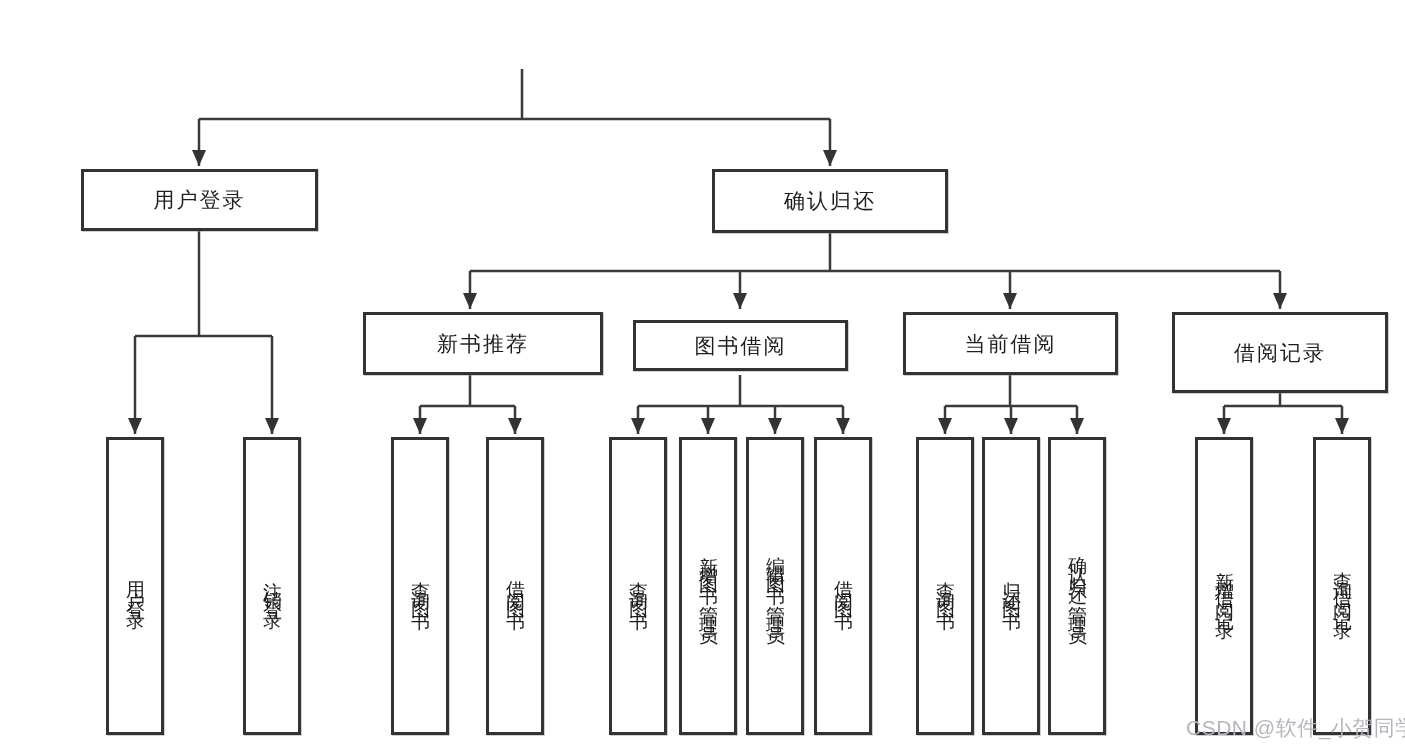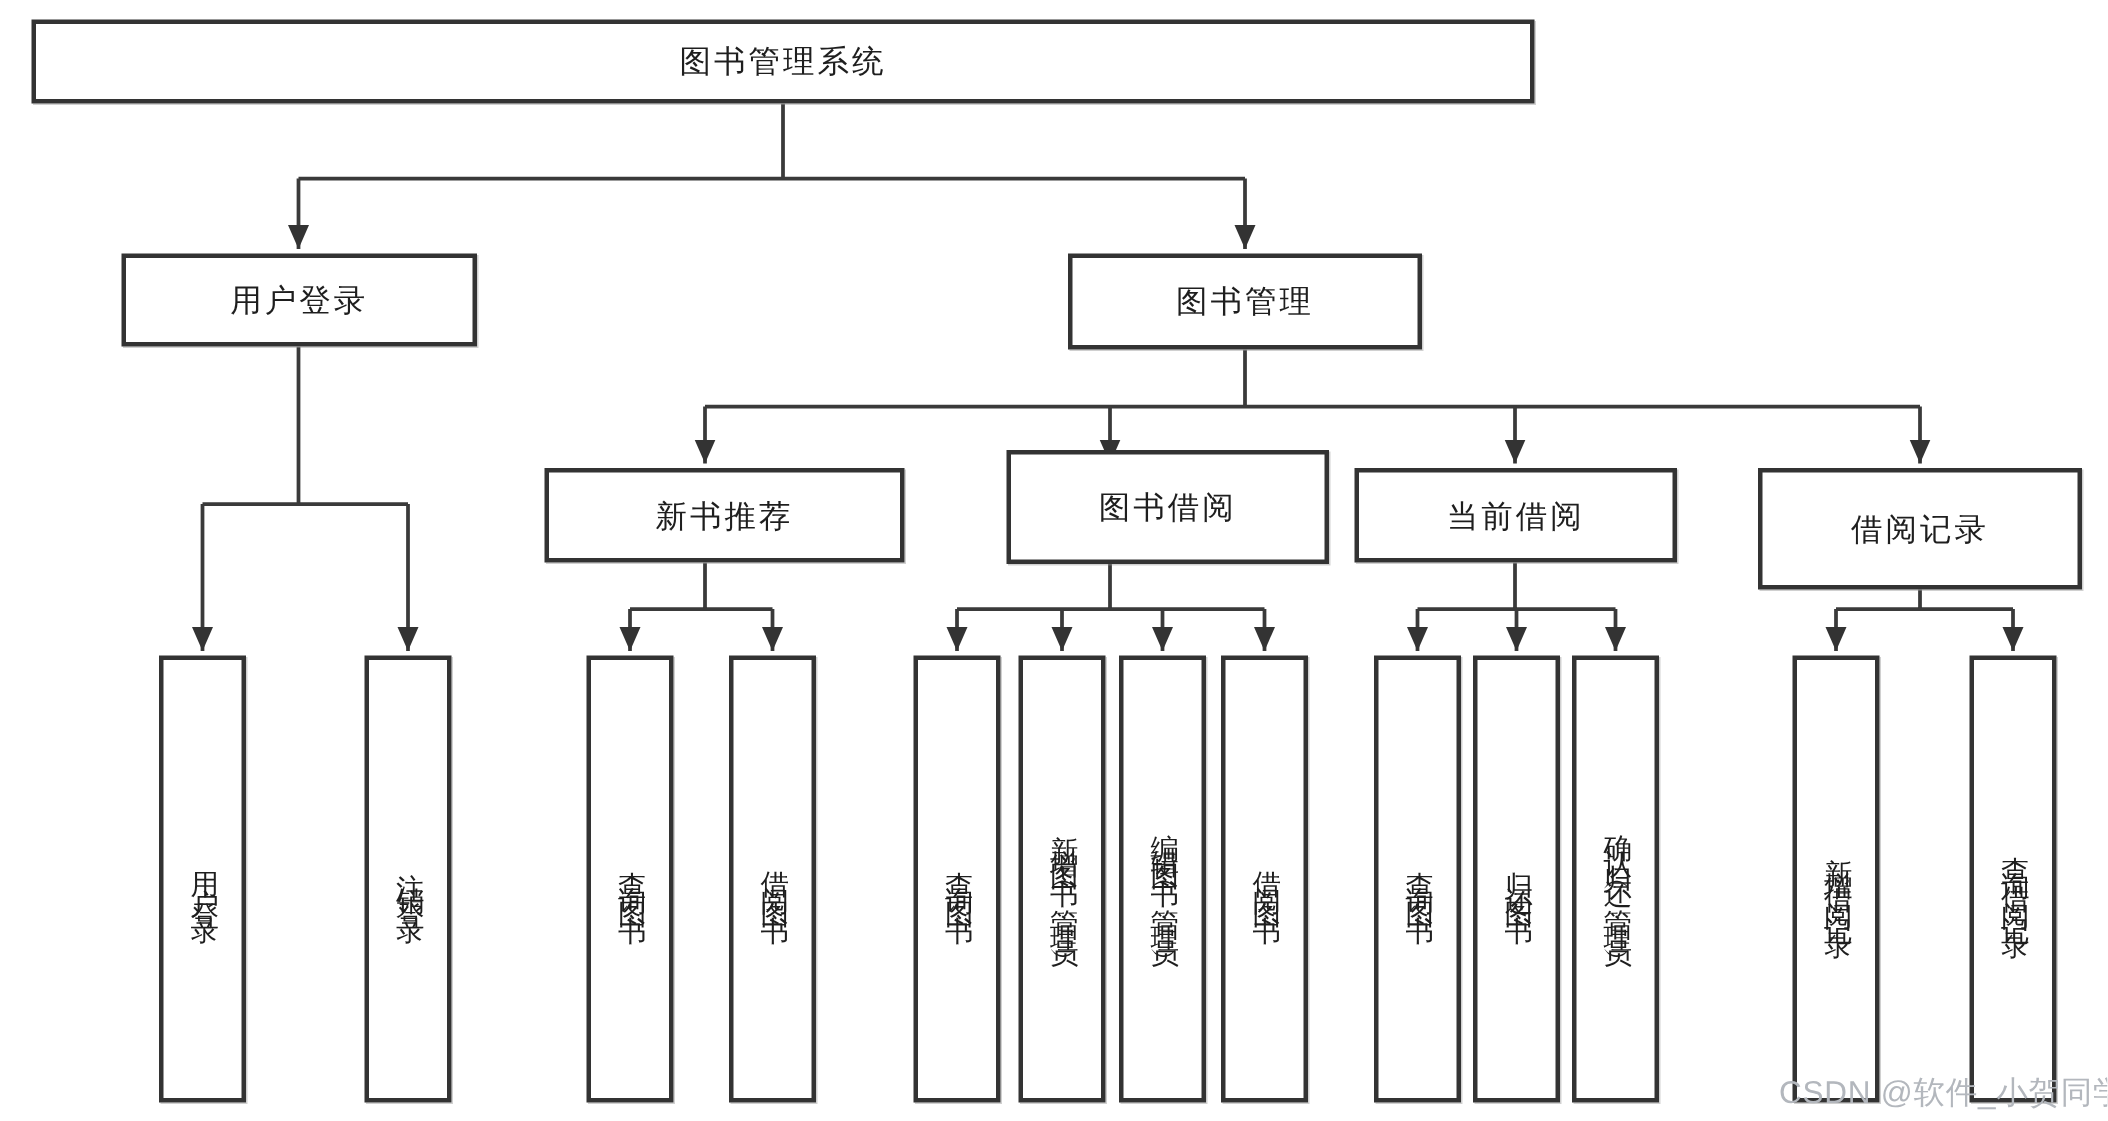--- a/index.html
+++ b/index.html
@@ -94,27 +94,26 @@
       <line x1="945" y1="406" x2="945" y2="434" marker-end="url(#arw)"></line>
       <line x1="1011" y1="406" x2="1011" y2="434" marker-end="url(#arw)"></line>
       <line x1="1077" y1="406" x2="1077" y2="434" marker-end="url(#arw)"></line>
 
       <path d="M1280,375 V406 M1224,406 H1342"></path>
       <line x1="1224" y1="406" x2="1224" y2="434" marker-end="url(#arw)"></line>
       <line x1="1342" y1="406" x2="1342" y2="434" marker-end="url(#arw)"></line>
     </g>
   </svg>
 
-  <div class="box" style="left:21px; top:13px; width:1002px; height:56px;">图书管理系统</div>
 
   <div class="box" style="left:81px; top:169px; width:237px; height:62px;">用户登录</div>
-  <div class="box" style="left:712px; top:169px; width:236px; height:64px;">图书管理</div>
+  <div class="box" style="left:712px; top:169px; width:236px; height:64px;">确认归还</div>
 
   <div class="box" style="left:363px; top:312px; width:240px; height:63px;">新书推荐</div>
-  <div class="box" style="left:633px; top:300px; width:215px; height:76px;margin-left:38px;">图书借阅</div>
+  <div class="box" style="left:633px; top:320px; width:215px; height:51px;">图书借阅</div>
   <div class="box" style="left:903px; top:312px; width:215px; height:63px;text-align:right;">当前借阅</div>
   <div class="box" style="left:1172px; top:312px; width:216px; height:81px;">借阅记录</div>
 
   <div class="box" style="left:106px; top:437px; width:58px; height:298px;">
     <span class="vtext">用户登录</span>
   </div>
   <div class="box" style="left:243px; top:437px; width:58px; height:298px;">
     <span class="vtext">注销登录</span>
   </div>
 

